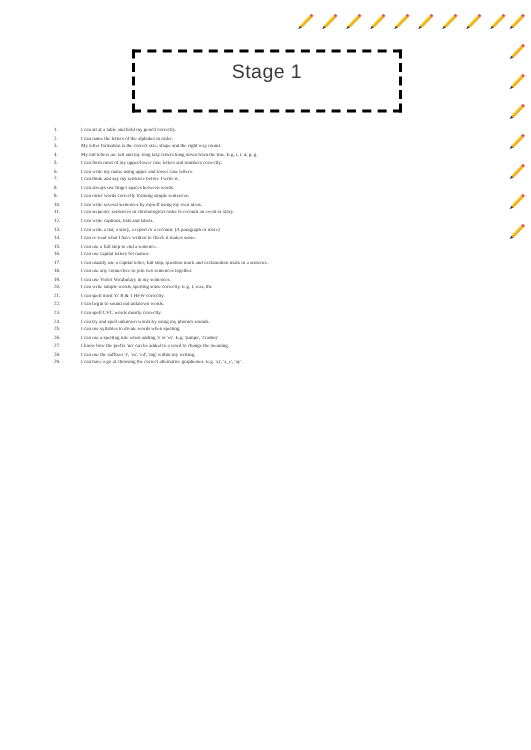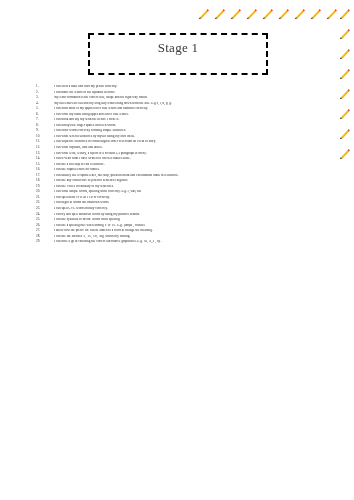--- a/index.html
+++ b/index.html
@@ -65,21 +65,21 @@
     left: 0;
     top: 0;
     right: 0;
     bottom: 0;
     display: flex;
     align-items: flex-start;
     justify-content: center;
     padding-top: 6px;
   }
   .stage-title {
-    font-family: Liberation Serif, serif;
+    font-family: Liberation Sans, sans-serif;
     font-size: 13px;
     color: #3a3a3a;
     letter-spacing: 0.3px;
     line-height: 1;
     white-space: nowrap;
     text-align: center;
   }
 
   
   .skills-list {

